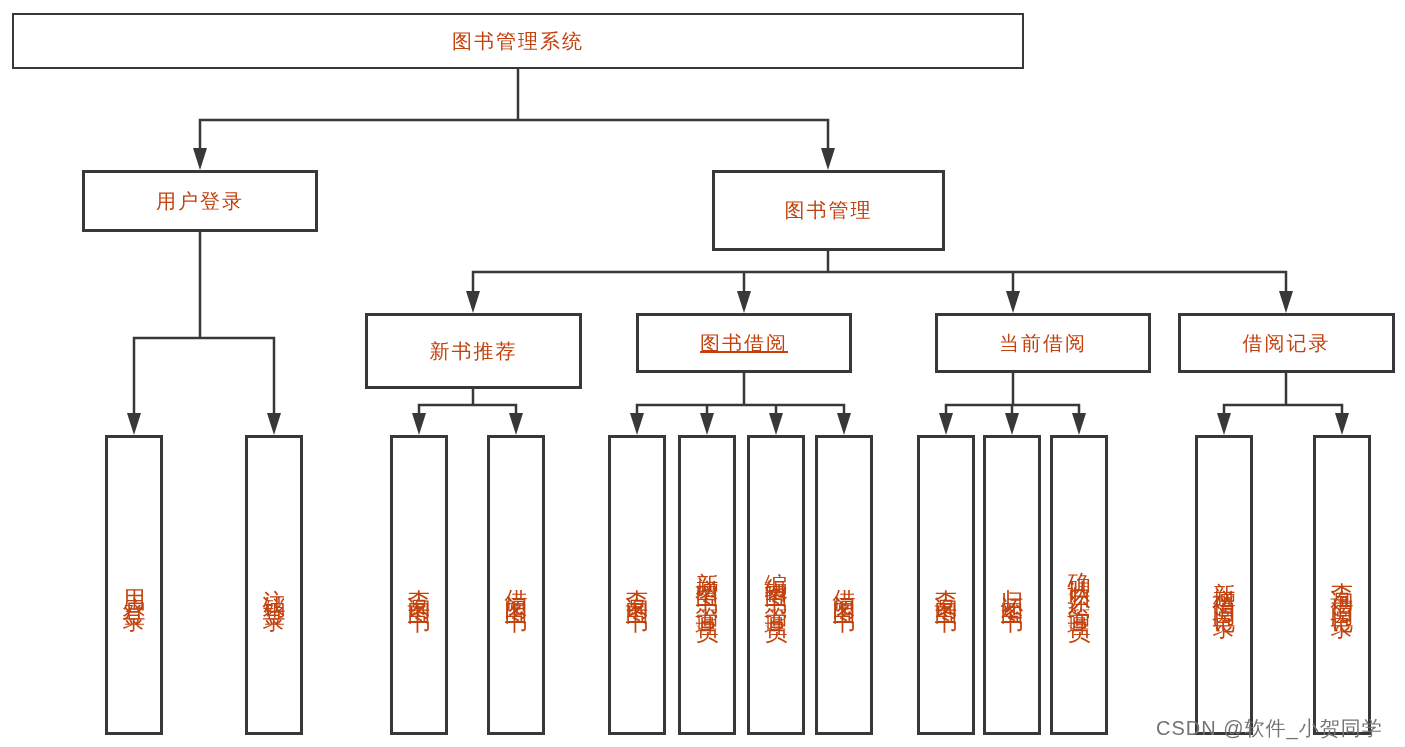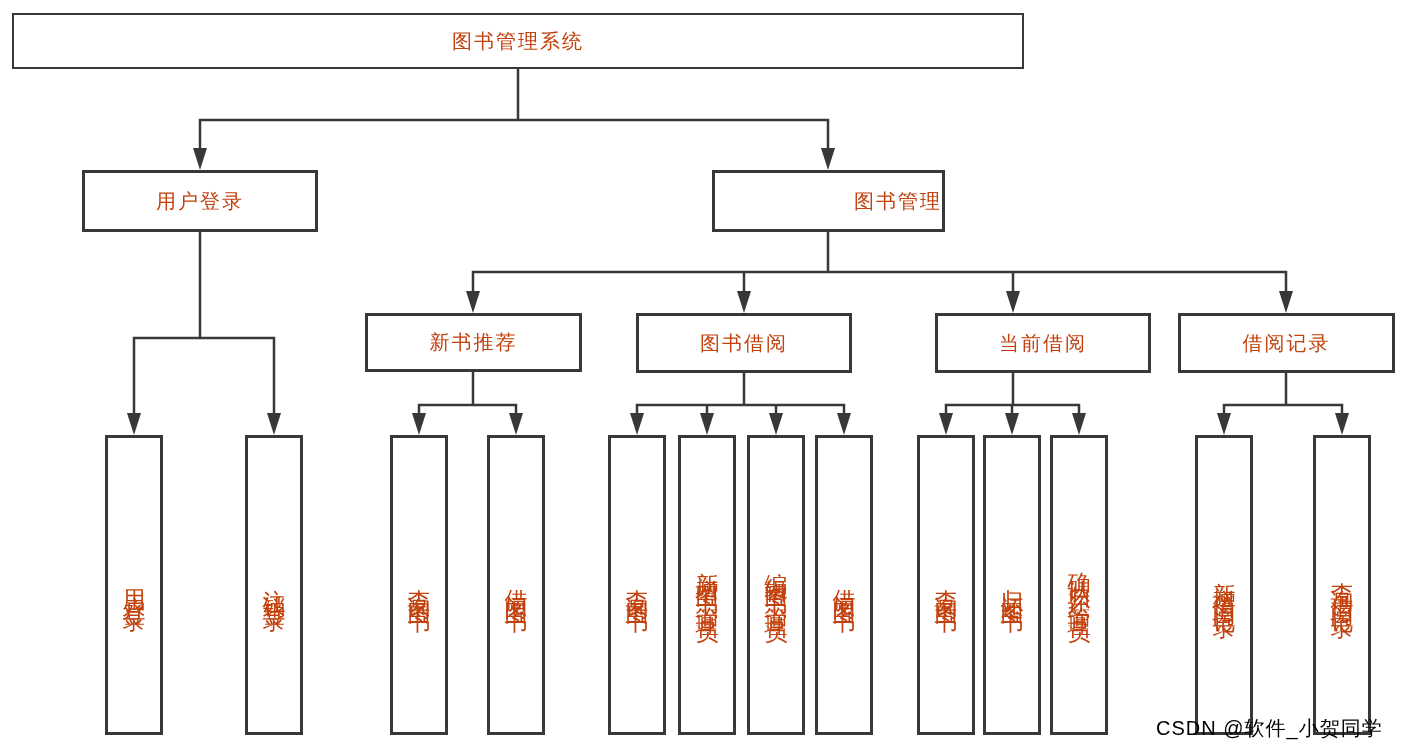--- a/index.html
+++ b/index.html
@@ -38,21 +38,21 @@
     letter-spacing: 7px;
     line-height: 1;
     white-space: nowrap;
   }
   .watermark {
     position: absolute;
     left: 1156px;
     top: 715px;
     font-size: 20px;
     letter-spacing: 1px;
-    color: #000000;
+    color: #737373;
     z-index: 5;
     white-space: nowrap;
   }
 </style>
 </head>
 <body>
 
 <div id="canvas">
 
   <svg id="connectors" viewBox="0 0 1405 747" xmlns="http://www.w3.org/2000/svg">
@@ -89,28 +89,28 @@
              M1335 413 L1349 413 L1342 435 Z"></path>
   </svg>
 
   <div class="node hnode root-box" style="left:12px; top:13px; width:1012px; height:56px;">
     <span>图书管理系统</span>
   </div>
 
   <div class="node hnode" style="left:82px; top:170px; width:236px; height:62px;">
     <span>用户登录</span>
   </div>
-  <div class="node hnode" style="left:712px; top:170px; width:233px; height:62px;justify-content:flex-end;">
+  <div class="node hnode" style="left:712px; top:170px; width:233px; height:81px;">
     <span>图书管理</span>
   </div>
 
-  <div class="node hnode" style="left:365px; top:313px; width:217px; height:59px;justify-content:center;">
+  <div class="node hnode" style="left:365px; top:313px; width:217px; height:76px;justify-content:center;">
     <span>新书推荐</span>
   </div>
-  <div class="node hnode" style="left:636px; top:313px; width:216px; height:60px;">
+  <div class="node hnode" style="left:636px; top:313px; width:216px; height:60px;text-decoration:underline;">
     <span>图书借阅</span>
   </div>
   <div class="node hnode" style="left:935px; top:313px; width:216px; height:60px;">
     <span>当前借阅</span>
   </div>
   <div class="node hnode" style="left:1178px; top:313px; width:217px; height:60px;justify-content:center;">
     <span>借阅记录</span>
   </div>
 
   <div class="node leaf" style="left:105px; top:435px; width:58px; height:300px;">

